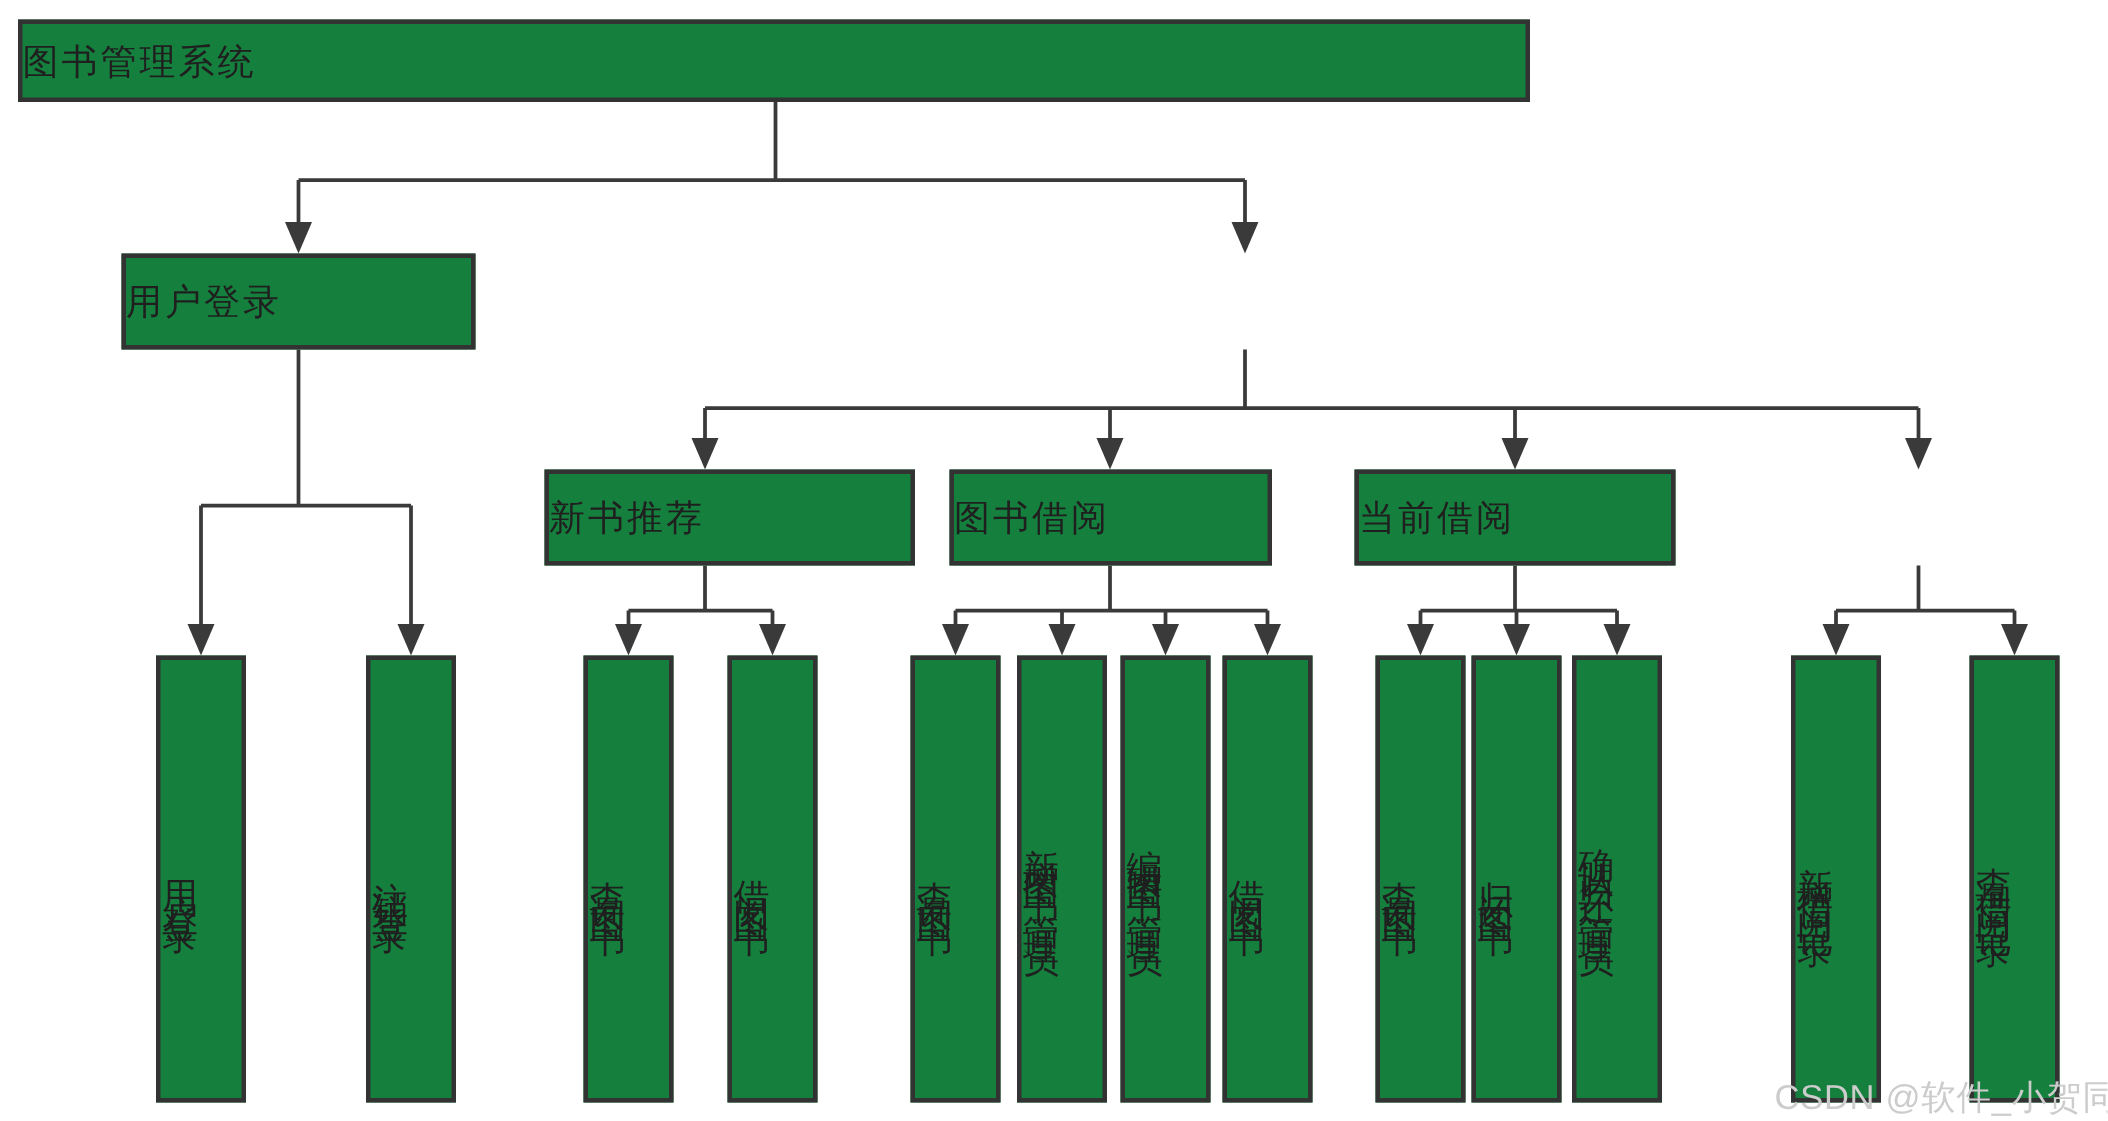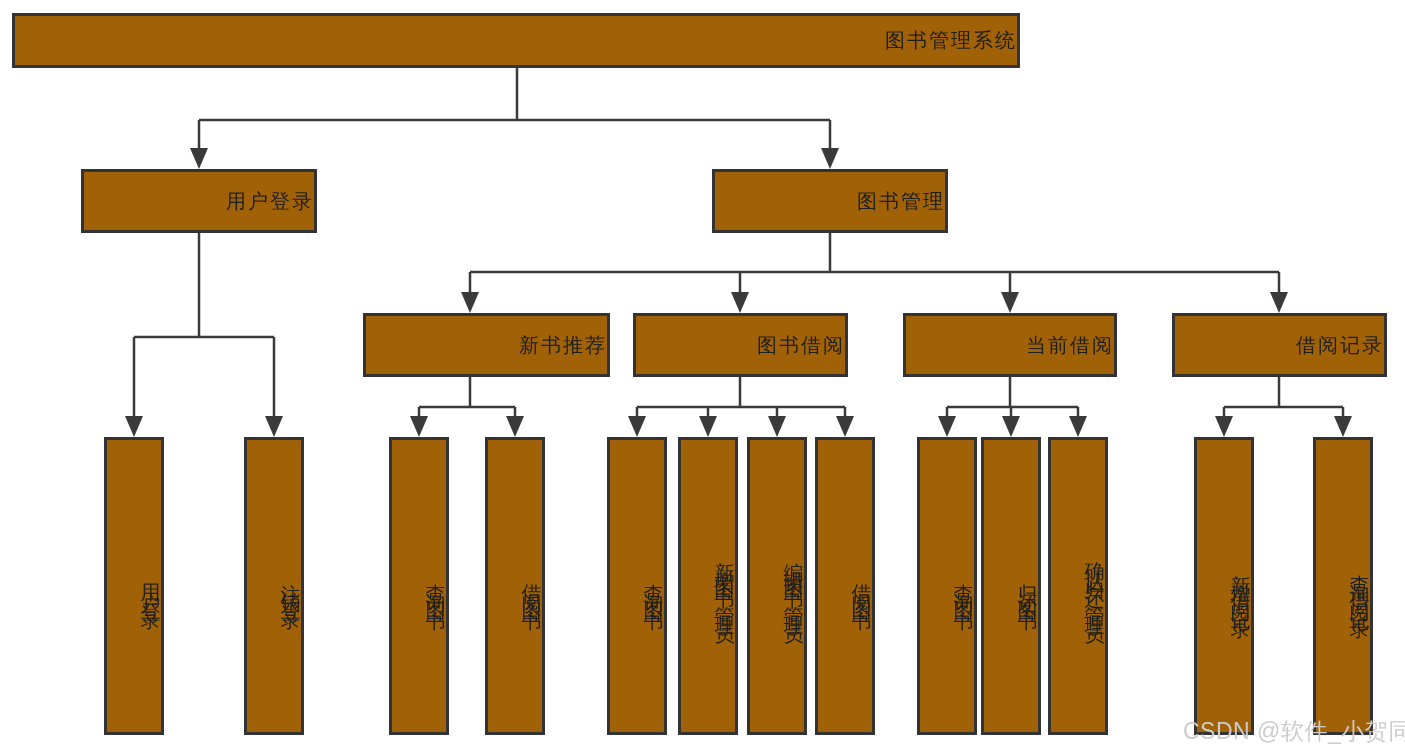--- a/index.html
+++ b/index.html
@@ -20,25 +20,25 @@
     width: 1405px; height: 747px;
     background: var(--bg);
   }
   svg.connectors {
     position: absolute; left: 0; top: 0; z-index: 1;
   }
   .cline { stroke: var(--line); stroke-width: 2.5; fill: none; }
   .arrow { fill: var(--line); stroke: none; }
   .box {
     position: absolute;
-    background: #a16207;
+    background: #15803d;
     border: 3px solid var(--border);
-    display: flex; align-items: center; justify-content: flex-end;
+    display: flex; align-items: center; justify-content: flex-start;
     color: var(--text);
-    font-size: 20px;
+    font-size: 24px;
     z-index: 2;
   }
   .hbox span { letter-spacing: 2px; white-space: nowrap; }
   .leaf { top: 437px; width: 60px; height: 298px; }
   .leaf span {
     writing-mode: vertical-rl;
     letter-spacing: 9px;
     line-height: 1.0;
     white-space: nowrap;
   }
@@ -115,35 +115,29 @@
     <polygon class="arrow" points="1334,416 1352,416 1343,437"></polygon>
   </svg>
 
   <div class="box hbox n-root">
     <span>图书管理系统</span>
   </div>
 
   <div class="box hbox n-login">
     <span>用户登录</span>
   </div>
-  <div class="box hbox n-mgmt">
-    <span>图书管理</span>
-  </div>
 
   <div class="box hbox n-rec">
     <span>新书推荐</span>
   </div>
   <div class="box hbox n-cur">
     <span>当前借阅</span>
   </div>
   <div class="box hbox n-bor">
     <span>图书借阅</span>
-  </div>
-  <div class="box hbox n-his">
-    <span>借阅记录</span>
   </div>
 
   <div class="box leaf lf-0">
     <span>用户登录</span>
   </div>
   <div class="box leaf lf-1">
     <span>注销登录</span>
   </div>
   <div class="box leaf lf-2">
     <span>查询图书</span>

